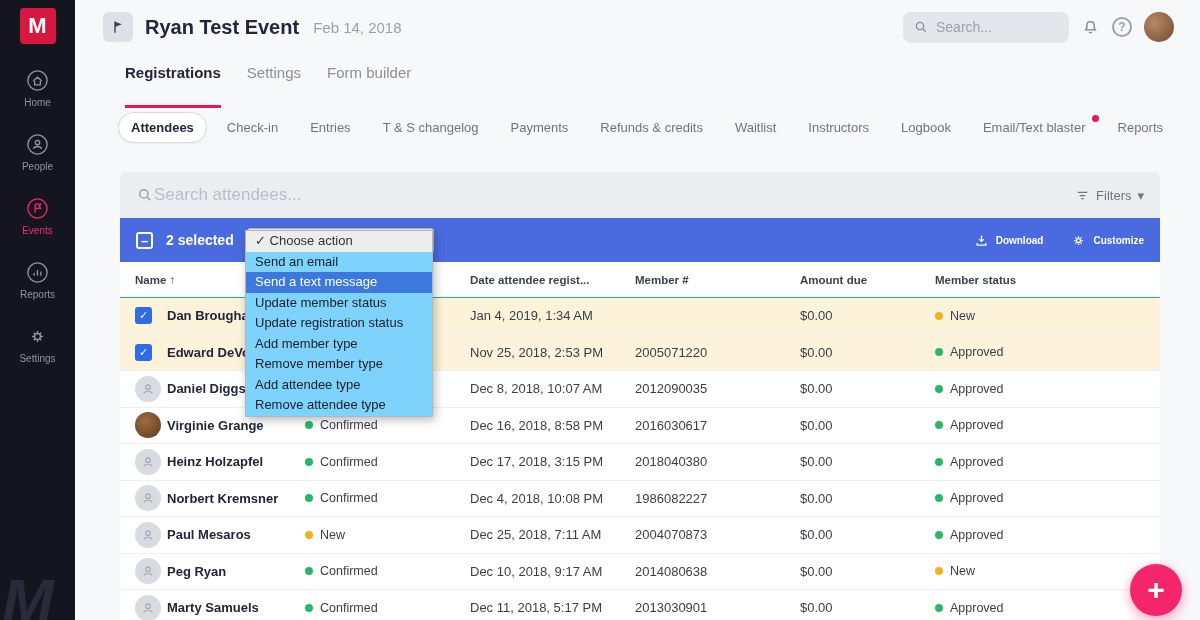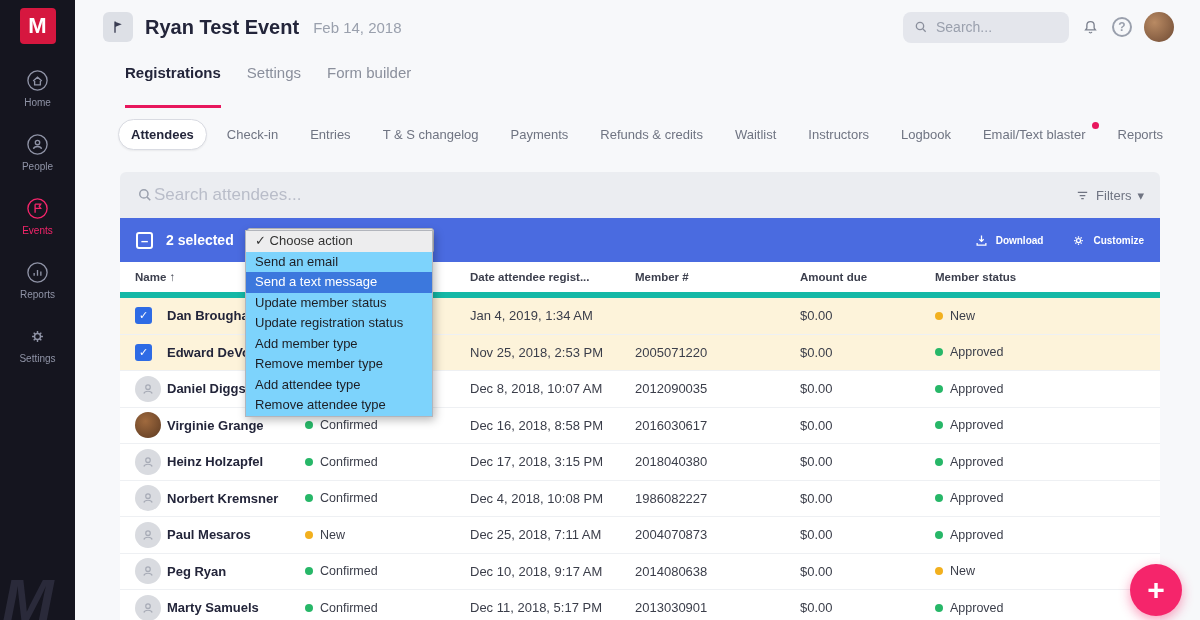--- a/index.html
+++ b/index.html
@@ -23,41 +23,41 @@
   .top-search input{border:0;background:transparent;outline:none;width:112px;font:inherit;font-size:14px;color:#6f7482}
   .top-search input::placeholder{color:#9aa0ad}
   .icon-btn{color:#7d828f;display:flex;align-items:center;cursor:pointer}
   .help-circle{width:20px;height:20px;border-radius:50%;border:2px solid #9aa0ad;color:#9aa0ad;font-size:12px;font-weight:bold;display:flex;align-items:center;justify-content:center;cursor:pointer}
   .avatar-top{width:30px;height:30px;border-radius:50%;background:radial-gradient(circle at 35% 35%,#b98a63,#6e4a33);cursor:pointer}
 
   .tabs{display:flex;gap:26px;margin:10px 0 0 50px;font-size:15px;color:#8a8f9c}
   .tab{padding-bottom:24px;cursor:pointer}
   .tab.active{color:#23253a;font-weight:bold;border-bottom:3px solid #e8175d}
 
-  .subtabs{display:flex;align-items:center;gap:8px;margin:11px 0 0 43px;font-size:13px;color:#6f7482;white-space:nowrap}
+  .subtabs{display:flex;align-items:center;gap:8px;margin:4px 0 0 43px;font-size:13px;color:#6f7482;white-space:nowrap}
   .subtab{padding:7px 12px;border-radius:16px;cursor:pointer;position:relative}
   .subtab.active{background:#fff;border:1px solid #d9dbe2;color:#23253a;font-weight:bold;box-shadow:0 1px 2px rgba(0,0,0,.06)}
   .reddot{position:absolute;top:2px;right:-1px;width:7px;height:7px;border-radius:50%;background:#e8175d}
 
   
   .panel{position:absolute;left:45px;top:172px;width:1040px}
   .asearch{height:46px;background:#ebedf1;border-radius:6px 6px 0 0;display:flex;align-items:center;padding:0 16px;}
   .asearch input{flex:1;border:0;background:transparent;outline:none;font:inherit;font-size:17px;color:#6f7482}
   .asearch input::placeholder{color:#b9bdc9}
   .filters{display:flex;align-items:center;gap:6px;color:#6f7482;font-size:13px;cursor:pointer}
 
   .selbar{height:44px;background:#4a6be0;display:flex;align-items:center;padding:0 16px;color:#fff;position:relative}
   .selcb{width:17px;height:17px;border:2px solid #fff;border-radius:3px;display:flex;align-items:center;justify-content:center;font-weight:bold;font-size:13px;line-height:1;cursor:pointer}
   .selcount{font-size:14px;font-weight:bold;margin-left:13px}
   .selaction{margin-left:13px;width:187px;height:25px;background:#f2f2f2;border:1px solid #b9b9b9;border-radius:3px;color:#555;font-size:13px;display:flex;align-items:center;justify-content:space-between;padding:0 8px;cursor:pointer}
   .selbar .right{margin-left:auto;display:flex;gap:28px;align-items:center}
   .selbtn{display:flex;align-items:center;gap:7px;font-size:10px;font-weight:bold;cursor:pointer}
 
   
-  .thead{display:grid;grid-template-columns:170px 165px 165px 165px 135px 1fr;height:36px;align-items:center;background:#fff;padding-left:15px;border-bottom:6px solid #14b8a6;font-size:11.5px;font-weight:bold;color:#3c3f4d}
+  .thead{display:grid;grid-template-columns:170px 165px 165px 165px 135px 1fr;height:36px;align-items:center;background:#fff;padding-left:15px;border-bottom:1px solid #14b8a6;font-size:11.5px;font-weight:bold;color:#3c3f4d}
   .trow{display:grid;grid-template-columns:32px 138px 165px 165px 165px 135px 1fr;height:36.5px;align-items:center;background:#fff;padding-left:15px;border-bottom:1px solid #eef0f3;font-size:13px;color:#3b3e4a;cursor:pointer}
   .trow.hl{background:#fdf3da}
   .cb{width:17px;height:17px;background:#2e6be5;border-radius:3px;color:#fff;font-size:11px;display:flex;align-items:center;justify-content:center;cursor:pointer}
   .avatar{width:26px;height:26px;border-radius:50%;background:#d9dbe0;display:flex;align-items:center;justify-content:center;overflow:hidden;color:#a7abb6}
   .avatar.photo{background:radial-gradient(circle at 40% 35%,#a06a3e,#5c3a22)}
   .rname{font-weight:bold;color:#23253a}
   .stat{display:flex;align-items:center;gap:7px;font-size:12.5px}
   .dot{width:8px;height:8px;border-radius:50%;background:transparent;flex-shrink:0}
 
   

